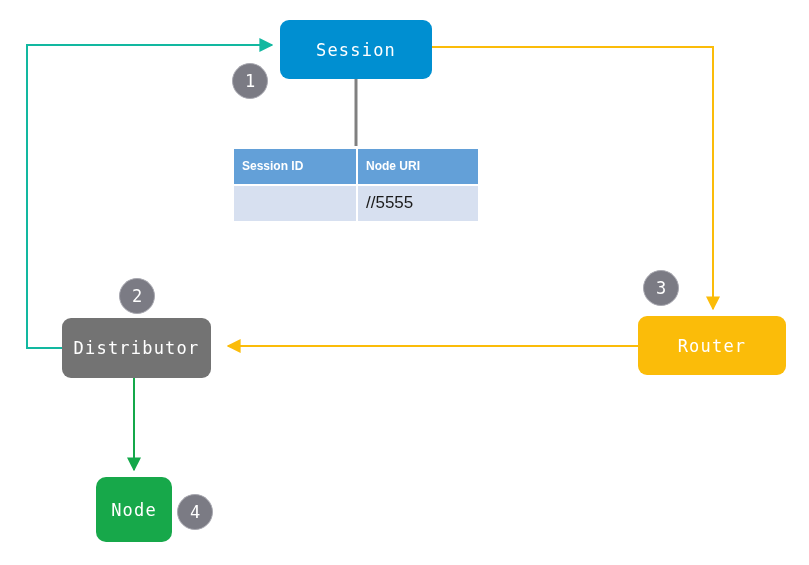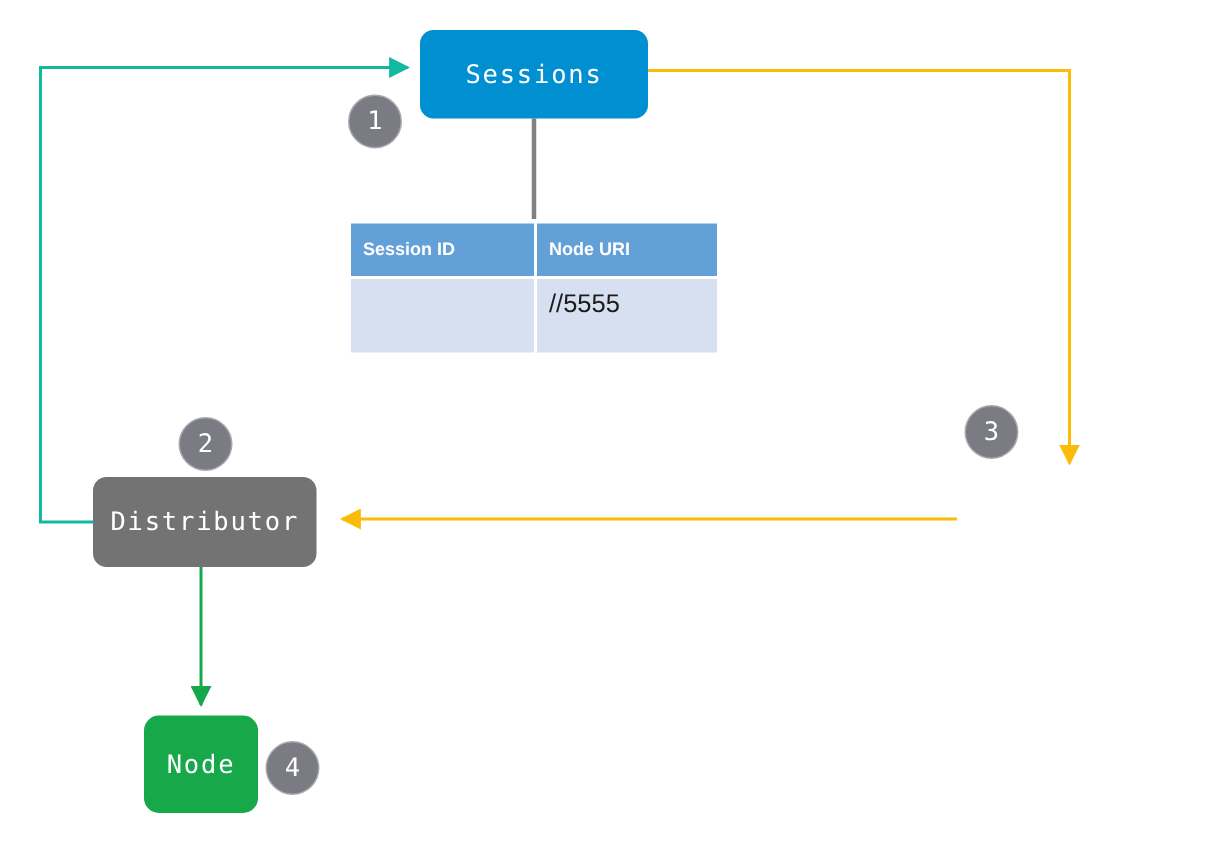--- a/index.html
+++ b/index.html
@@ -104,21 +104,21 @@
     text-align: left;
     padding: 6px 8px 7px 8px;
     height: 22px;
   }
   #session-table td {
     background: #d7e0f0;
     color: #1b1b1b;
     font-family: "Liberation Sans", sans-serif;
     font-size: 17px;
     text-align: left;
-    padding: 5px 8px 20px 8px;
+    padding: 5px 8px 6px 8px;
     height: 24px;
   }
   .col-a { width: 122px; }
   .col-b { width: 120px; }
 </style>
 </head>
 <body>
 
 <div id="canvas">
 
@@ -139,24 +139,25 @@
 
     <path d="M 62 348 L 27 348 L 27 45 L 272 45" fill="none" stroke="#12b8a0" stroke-width="2" marker-end="url(#arrow-teal)"></path>
 
     <path d="M 432 47 L 713 47 L 713 309" fill="none" stroke="#fbbc09" stroke-width="2" marker-end="url(#arrow-yellow)"></path>
 
     <path d="M 638 346 L 228 346" fill="none" stroke="#fbbc09" stroke-width="2" marker-end="url(#arrow-yellow)"></path>
 
     <path d="M 134 378 L 134 470" fill="none" stroke="#14a84a" stroke-width="2" marker-end="url(#arrow-green)"></path>
   </svg>
 
-  <div class="node" id="node-sessions">Sessions</div>
+  <div class="node" id="node-sessions">Session</div>
 
   <div class="node" id="node-distributor">Distributor</div>
 
+  <div class="node" id="node-router">Router</div>
 
   <div class="node" id="node-node">Node</div>
 
   <div class="badge" id="badge-1">1</div>
 
   <div class="badge" id="badge-2">2</div>
 
   <div class="badge" id="badge-3">3</div>
 
   <div class="badge" id="badge-4">4</div>

